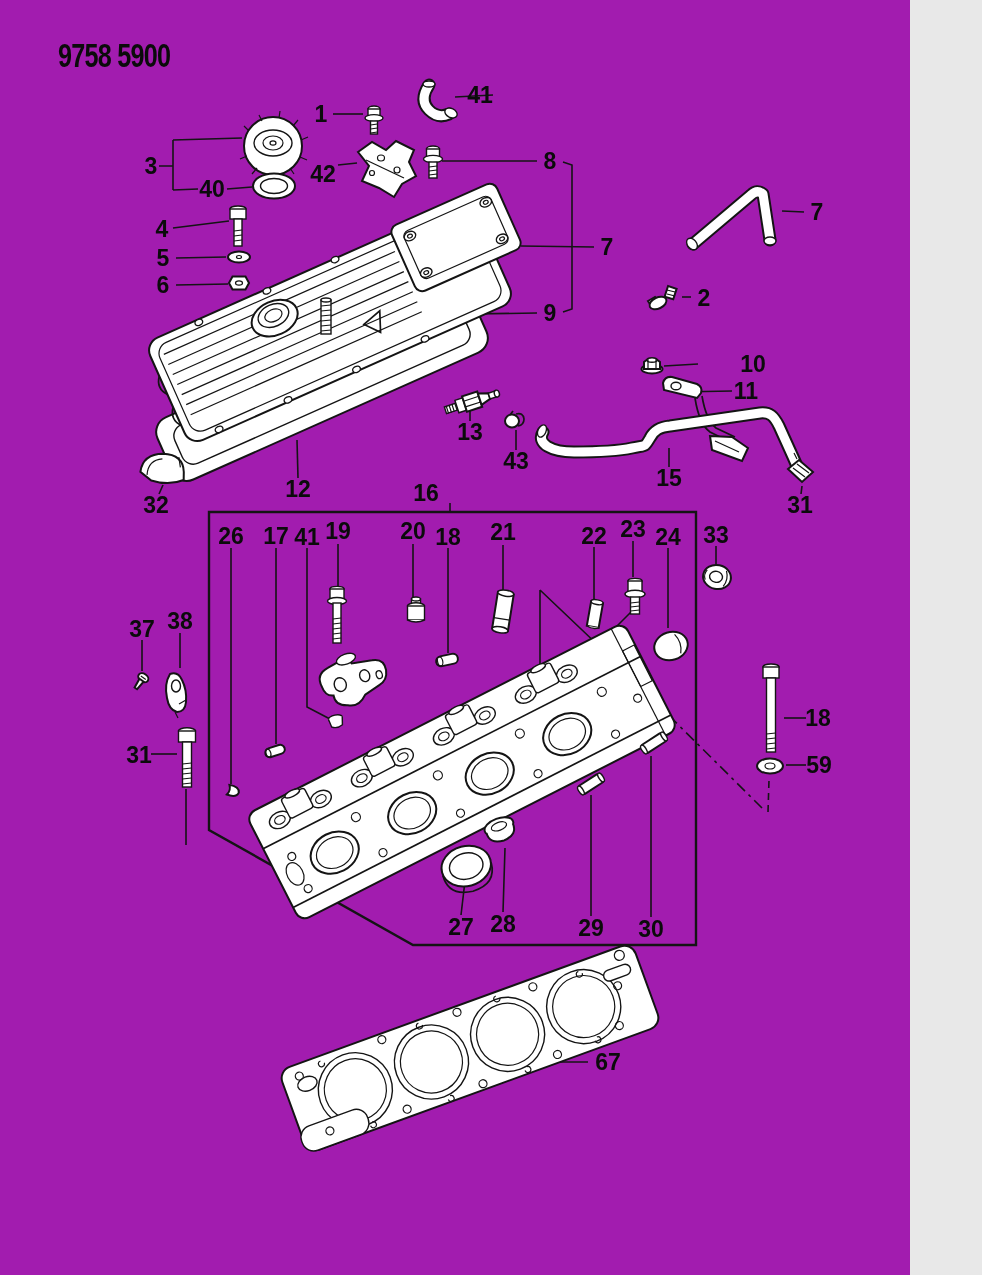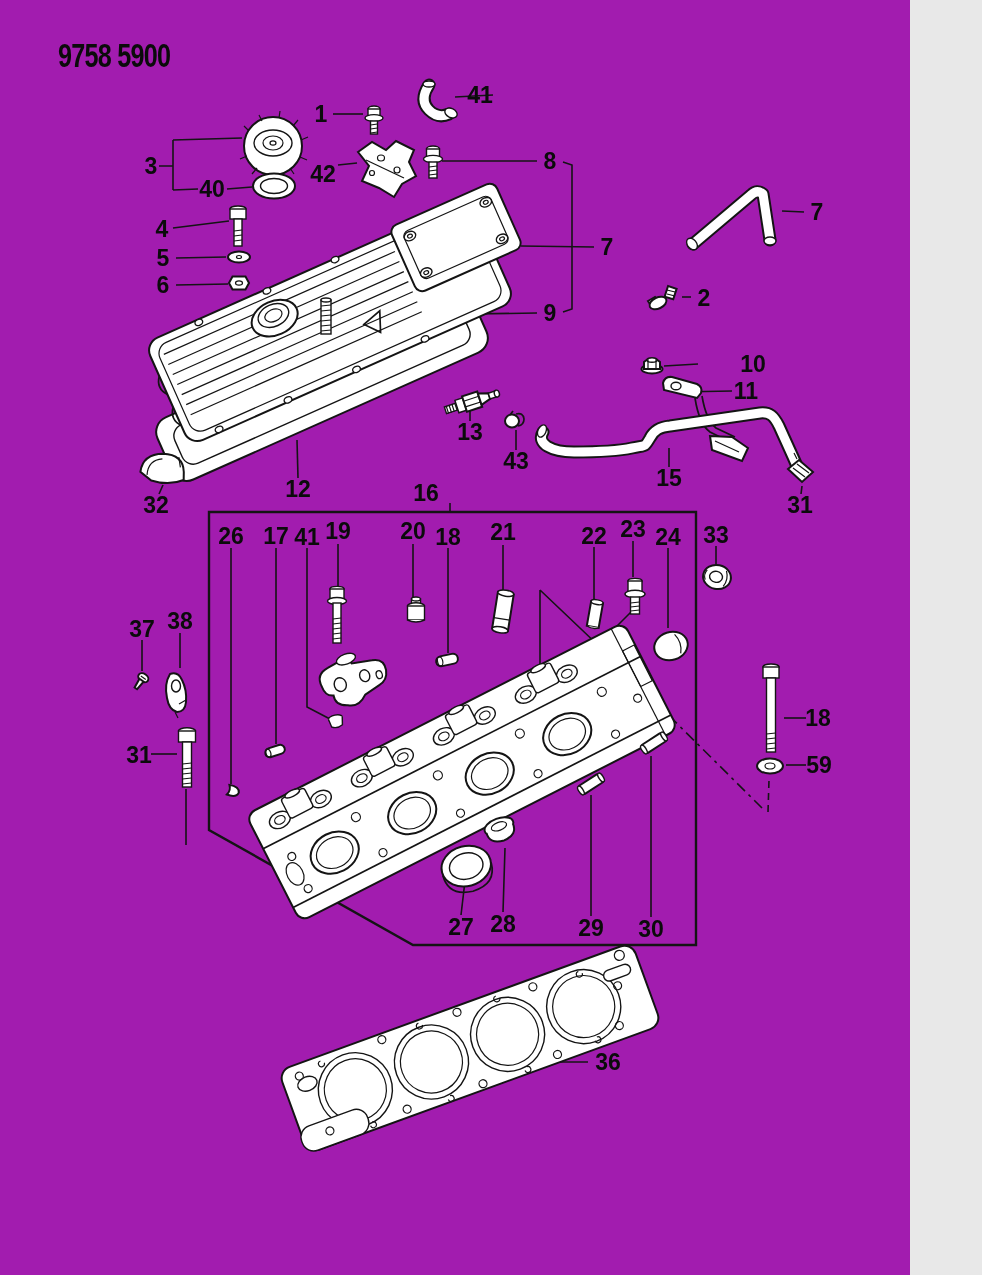--- a/index.html
+++ b/index.html
@@ -513,21 +513,21 @@
   <div class="co" style="left:231px;top:536px">26</div>
   <div class="co" style="left:461px;top:927px">27</div>
   <div class="co" style="left:503px;top:924px">28</div>
   <div class="co" style="left:591px;top:928px">29</div>
   <div class="co" style="left:651px;top:929px">30</div>
   <div class="co" style="left:139px;top:755px">31</div>
   <div class="co" style="left:156px;top:505px">32</div>
   <div class="co" style="left:716px;top:535px">33</div>
   <div class="co" style="left:818px;top:718px">18</div>
   <div class="co" style="left:819px;top:765px">59</div>
-  <div class="co" style="left:608px;top:1062px">36</div>
+  <div class="co" style="left:608px;top:1062px">67</div>
   <div class="co" style="left:142px;top:629px">37</div>
   <div class="co" style="left:180px;top:621px">38</div>
   <div class="co" style="left:800px;top:505px">31</div>
   <div class="co" style="left:212px;top:189px">40</div>
   <div class="co" style="left:480px;top:95px">41</div>
   <div class="co" style="left:323px;top:174px">42</div>
   <div class="co" style="left:516px;top:461px">43</div>
 </div>
 
 </body></html>

